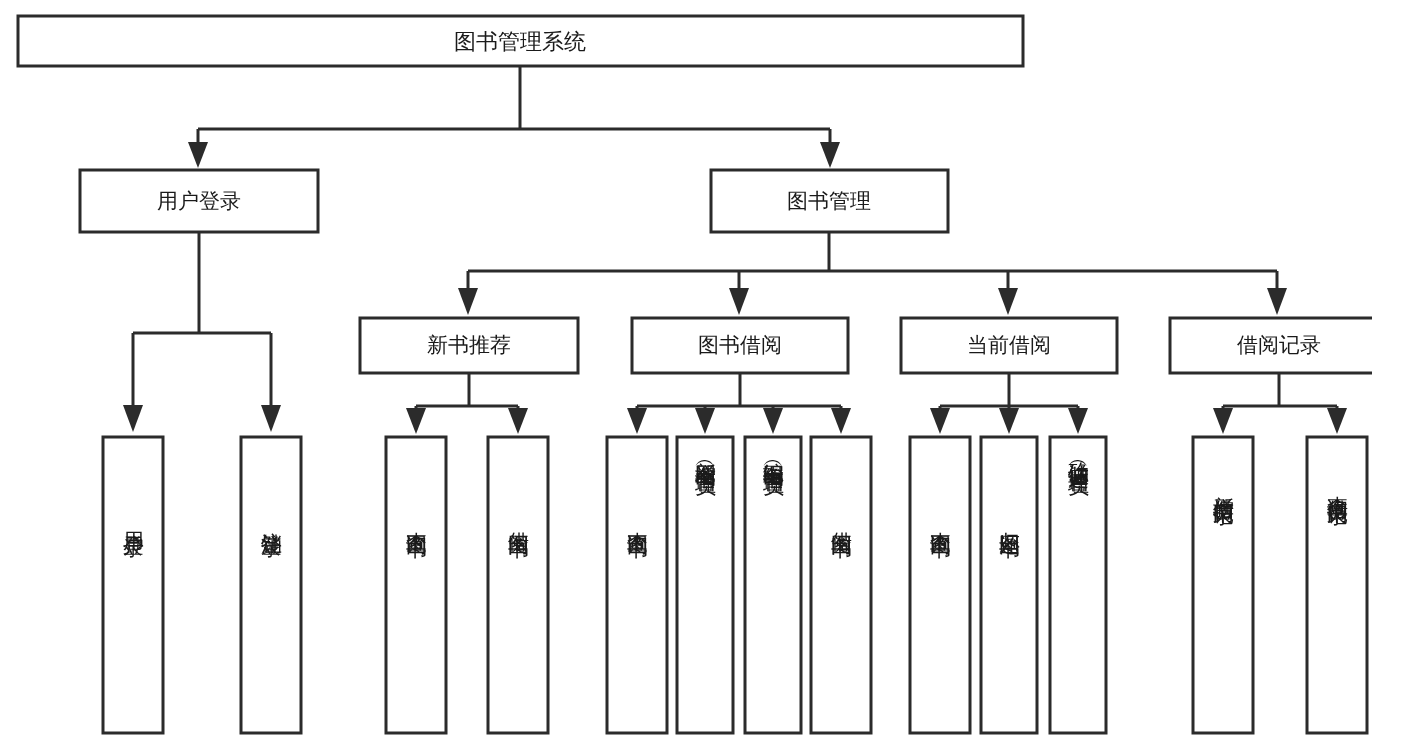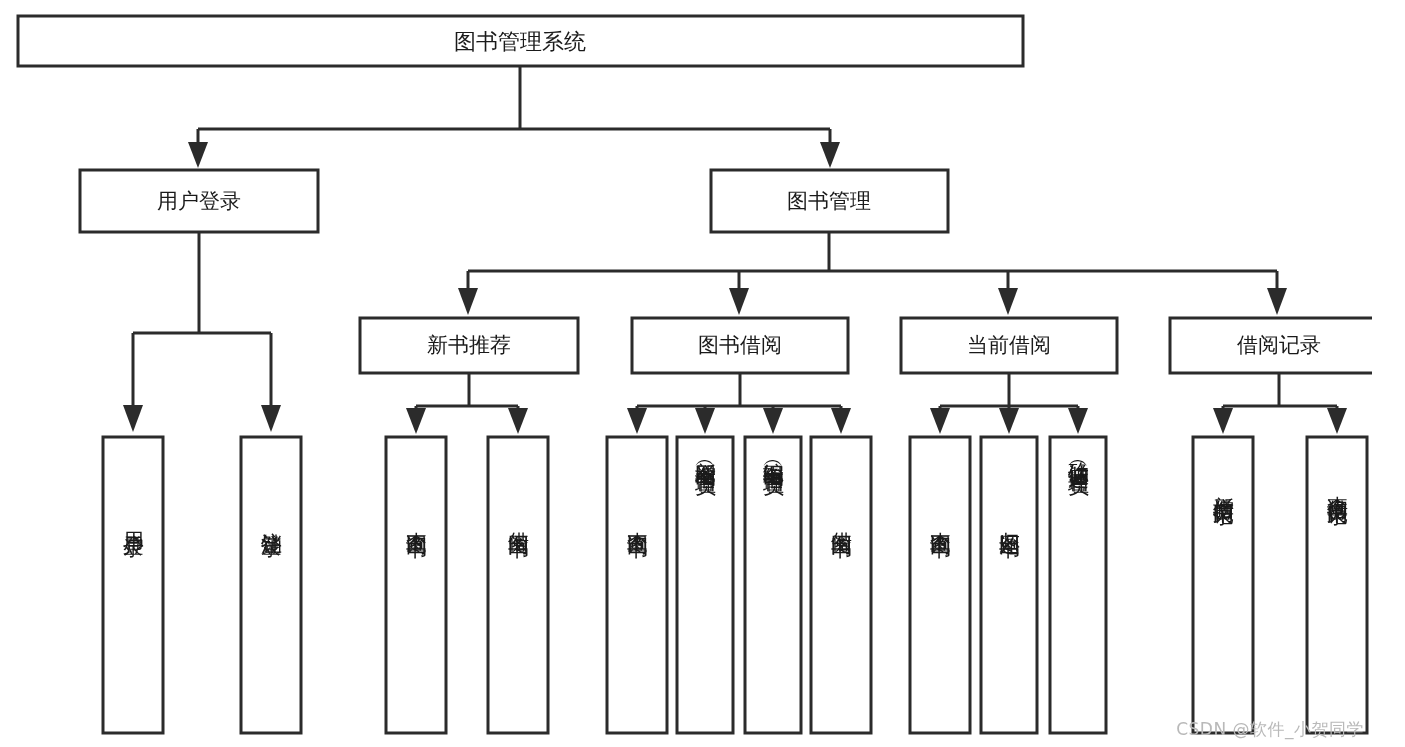--- a/index.html
+++ b/index.html
@@ -239,15 +239,14 @@
     <span class="vlabel-text">确认归还（管理员）</span>
   </div>
 
   <div class="vlabel-wrap" style="left:1193px; top:437px; width:60px; height:296px; padding-top:42px;">
     <span class="vlabel-text">新增借阅记录</span>
   </div>
   <div class="vlabel-wrap" style="left:1307px; top:437px; width:60px; height:296px; padding-top:42px;">
     <span class="vlabel-text">查询借阅记录</span>
   </div>
 
-  <div class="watermark">CSDN @软件_小贺同学</div>
 
 </div>
 
 </body></html>

